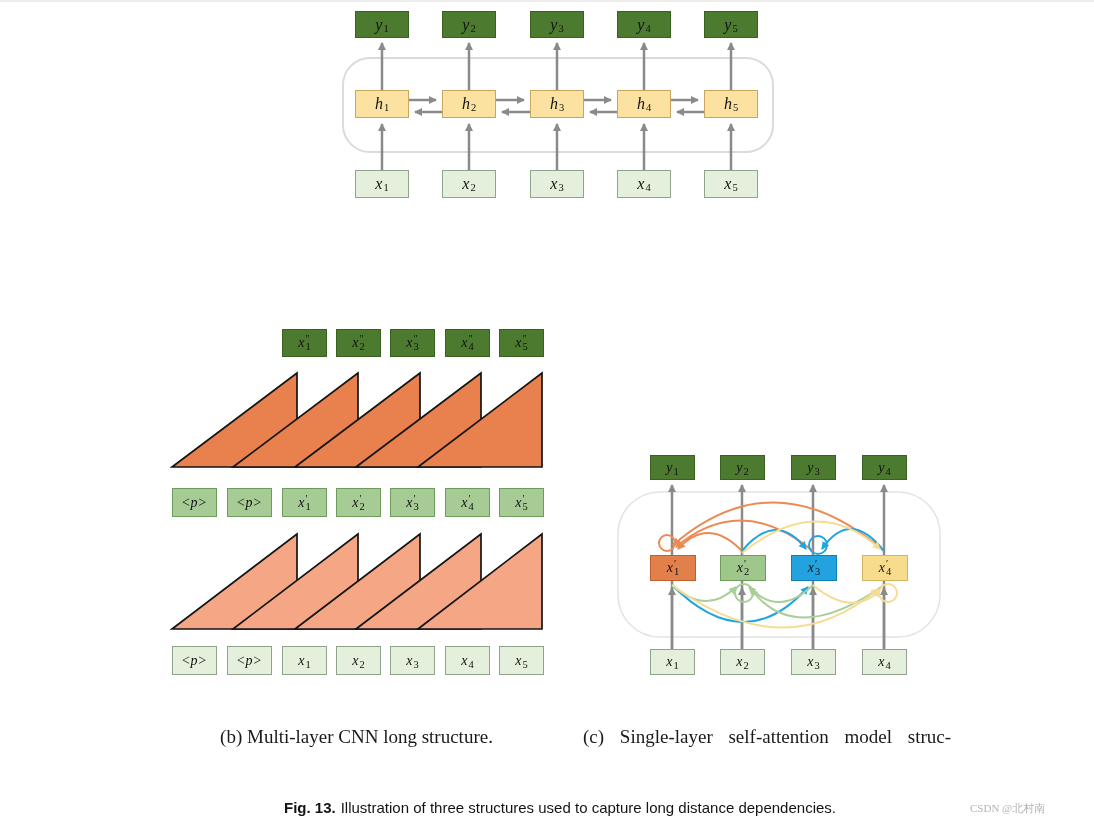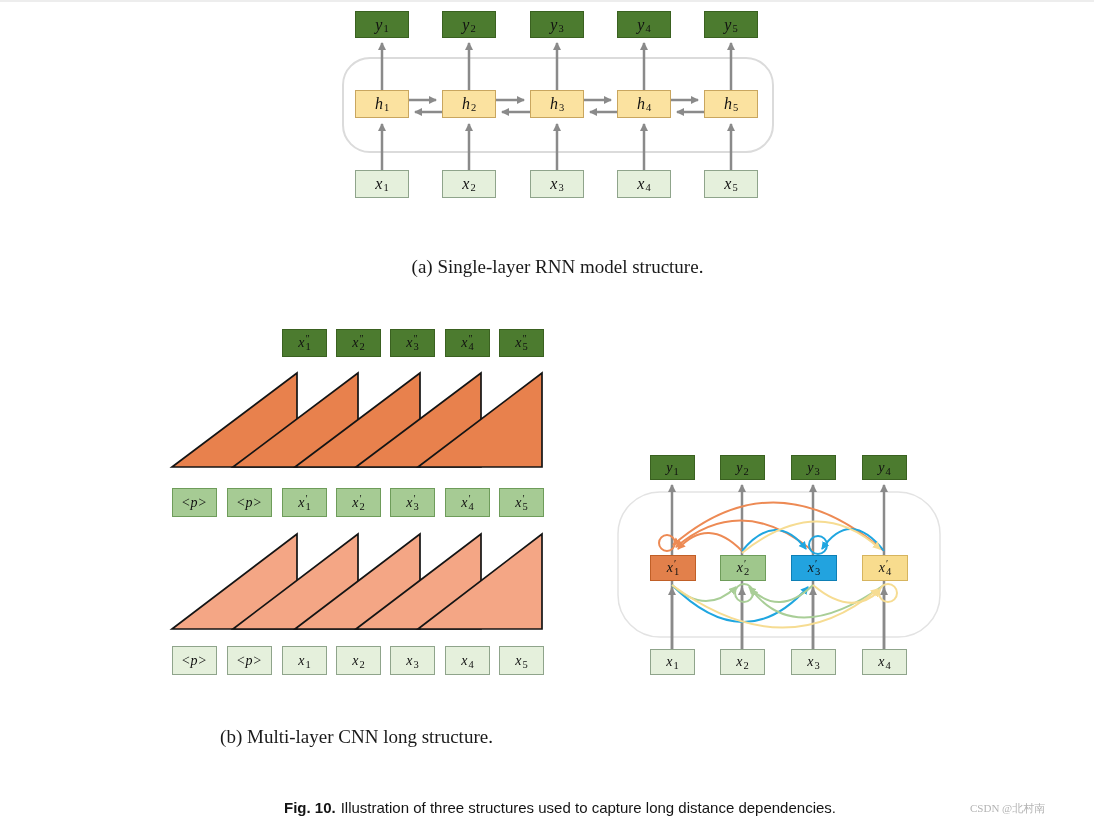--- a/index.html
+++ b/index.html
@@ -461,19 +461,19 @@
       </span>
     </div>
 <div class="box lg sm" style="left:862px;top:649px;width:45px;height:26px">
       <span class="b">x</span>
       <span class="ss">
         <span class="sup"></span>
         <span class="sub">4</span>
       </span>
     </div>
 
-<div class="caption cap-center" style="left:330px;top:256px;width:455px">(a) Single-layer RNN model structure.</div>
 <div class="caption cap-center" style="left:150px;top:726px;width:413px">(b) Multi-layer CNN long structure.</div>
-
-<div id="figcap"><span class="fl">Fig. 10.</span><span>Illustration of three structures used to capture long distance dependencies.</span></div>
+<div class="caption cap-just" style="left:583px;top:726px;width:368px">(c) Single-layer self-attention model struc-</div>
+
+<div id="figcap"><span class="fl">Fig. 13.</span><span>Illustration of three structures used to capture long distance dependencies.</span></div>
 
 <div id="watermark">CSDN @北村南</div>
 </div>
 
 </body></html>

